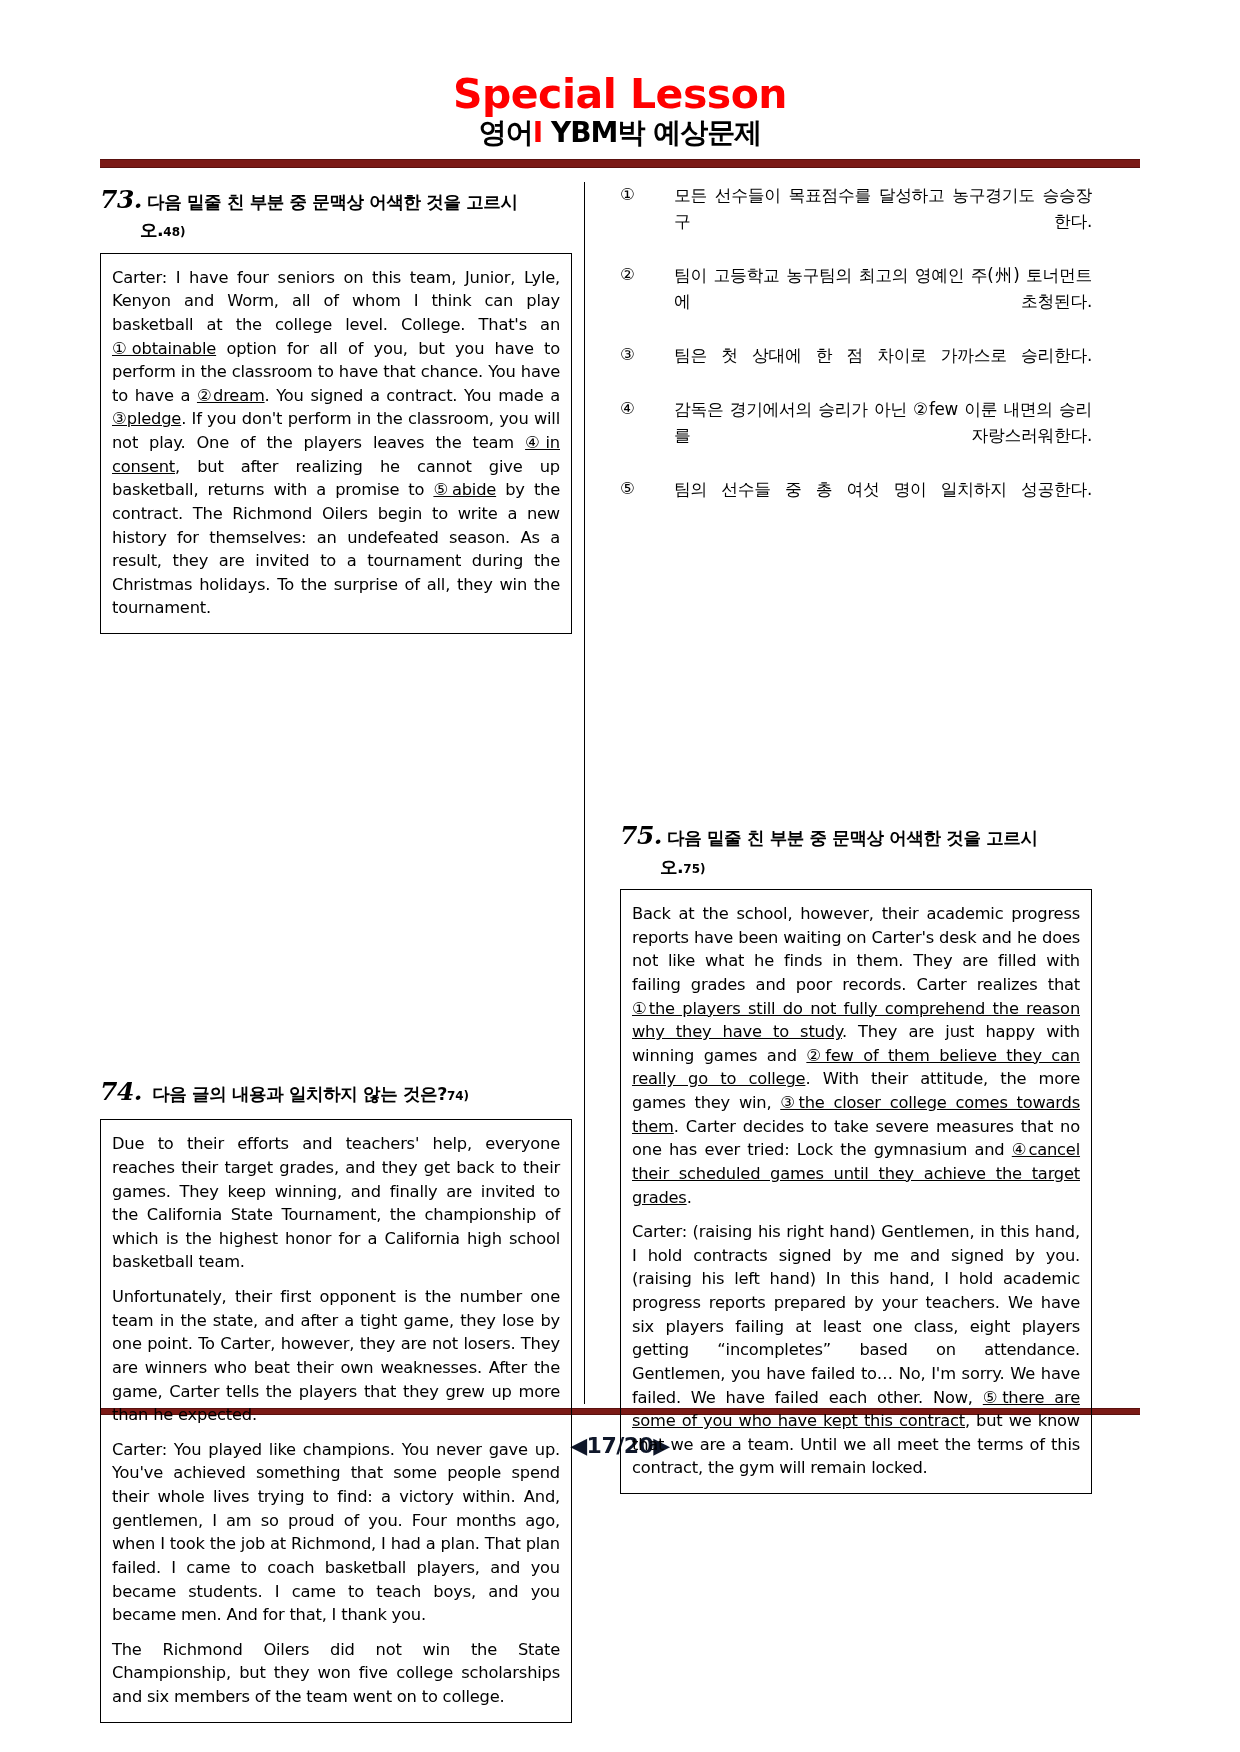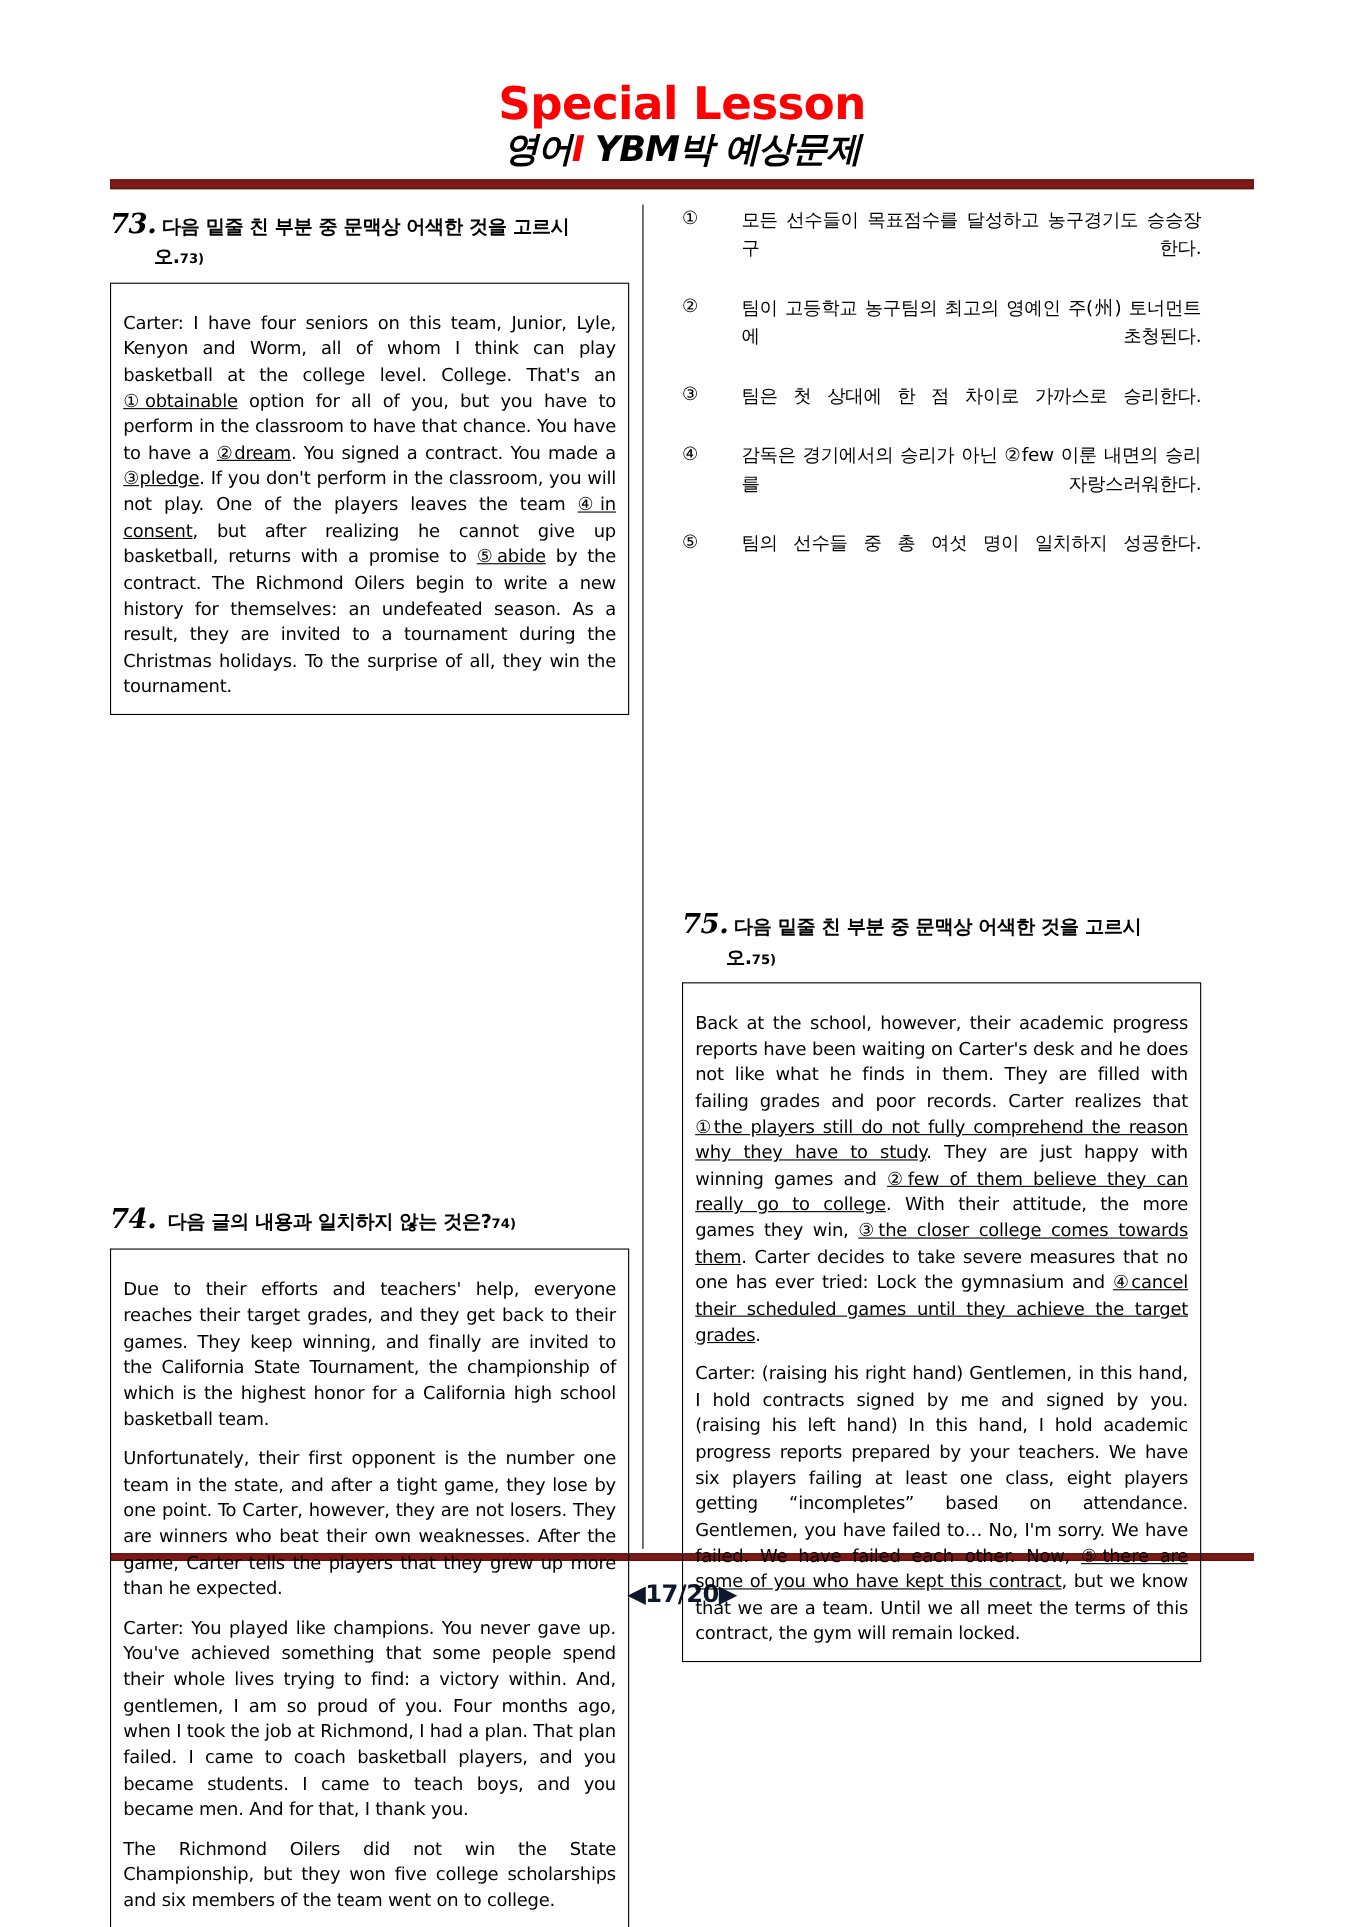--- a/index.html
+++ b/index.html
@@ -33,24 +33,23 @@
     font-family: "DejaVu Sans", "Liberation Sans", sans-serif;
     font-weight: bold;
     font-size: 41px;
     color: #ff0000;
     letter-spacing: -0.5px;
     margin-bottom: 4px;
   }
   .title-ko {
     font-family: "DejaVu Sans", "Liberation Sans", sans-serif;
     font-weight: bold;
-    font-size: 32px;
+    font-size: 28px;
     color: #000000;
     letter-spacing: -1px;
-    font-style: italic;
   }
   .title-ko .accent { color: #ff0000; }
 
   .header-rule {
     margin-top: 12px;
     height: 7px;
     background: #7b1a16;
     border-top: 1px solid #5a110f;
     border-bottom: 1px solid #5a110f;
   }
@@ -105,21 +104,21 @@
   
   .passage {
     border: 1.2px solid #000000;
     padding: 12px 11px 13px 11px;
     font-size: 16.3px;
     line-height: 1.45;
     text-align: justify;
     text-justify: inter-word;
     letter-spacing: -0.2px;
   }
-  .passage p { margin: 12px 0 11px 0; }
+  .passage p { margin: 0 0 11px 0; }
   .passage p:last-child { margin-bottom: 0; }
   .passage .u { text-decoration: underline; }
 
   
   .choices {
     font-size: 16.8px;
     line-height: 1.55;
     letter-spacing: -0.3px;
   }
   .choice {
@@ -176,21 +175,21 @@
 
   <div class="columns">
     <div class="col-divider"></div>
 
     <div class="col col-left">
 
       <div class="q-head">
         <span class="q-num">73.</span>
         <span class="q-text">다음 밑줄 친 부분 중 문맥상 </span><span class="q-text u">어색한 것을</span><span class="q-text"> 고르시</span>
         <span class="q-head-indent">
-          <span class="q-text u">오.</span><span class="q-sup">73)</span>
+          <span class="q-text u">오.</span><span class="q-sup">48)</span>
         </span>
       </div>
 
       <div class="passage">
         <p><span>Carter: I have four seniors on this team, Junior, Lyle, Kenyon and Worm, all of whom I think can play basketball at the college level. College. That's an </span><span class="u">①obtainable</span><span> option for all of you, but you have to perform in the classroom to have that chance. You have to have a </span><span class="u">②dream</span><span>. You signed a contract. You made a </span><span class="u">③pledge</span><span>. If you don't perform in the classroom, you will not play. One of the players leaves the team </span><span class="u">④in consent</span><span>, but after realizing he cannot give up basketball, returns with a promise to </span><span class="u">⑤abide</span><span> by the contract. The Richmond Oilers begin to write a new history for themselves: an undefeated season. As a result, they are invited to a tournament during the Christmas holidays. To the surprise of all, they win the tournament.</span></p>
       </div>
 
       <div class="spacer-74"></div>
 
       <div class="q-head">

